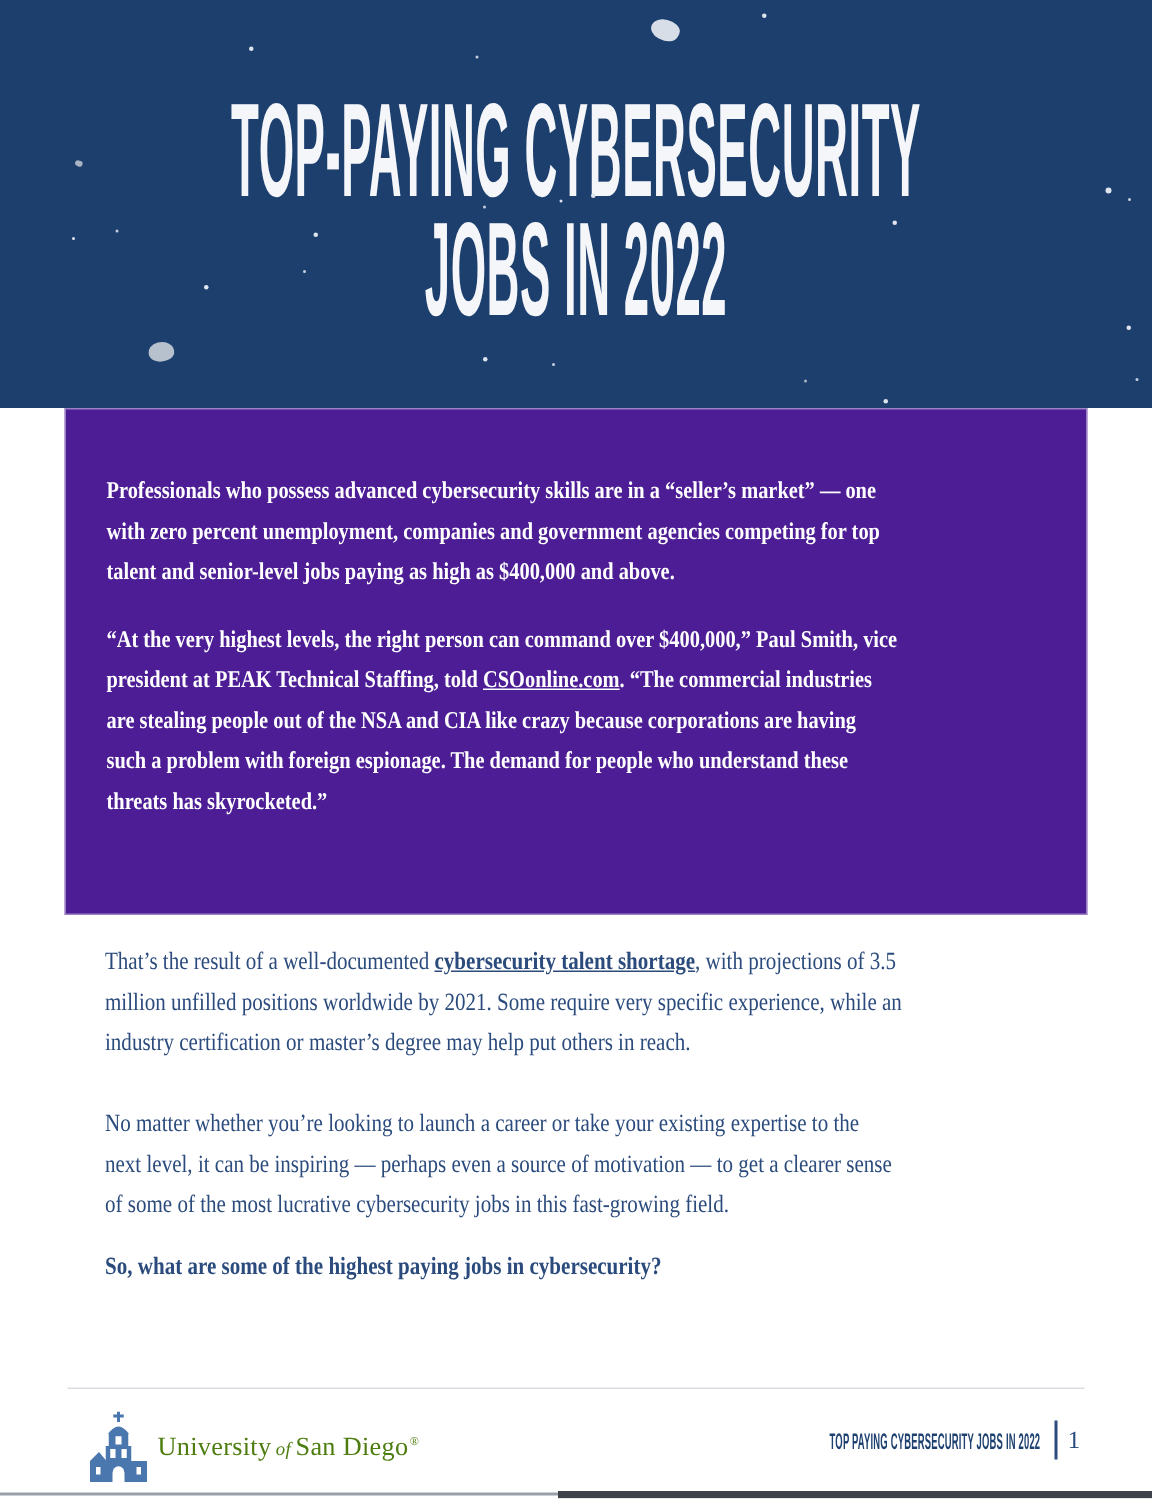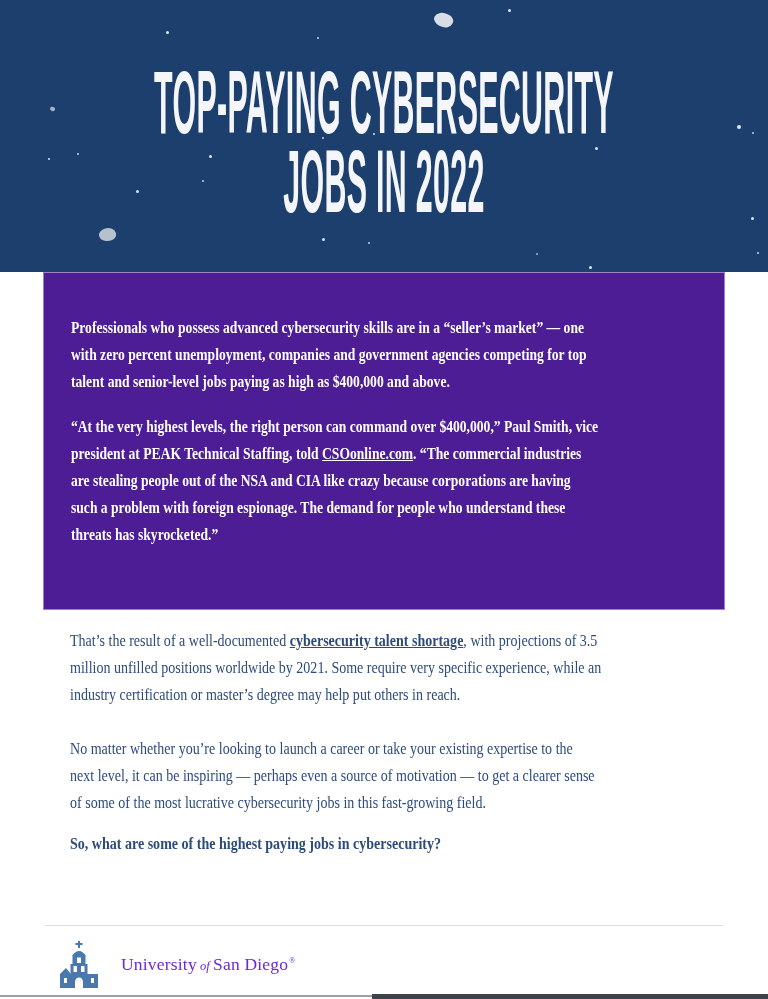--- a/index.html
+++ b/index.html
@@ -51,21 +51,21 @@
   .body-p.bold { font-weight:bold; }
   .navy-link { color:#2b4b7d; font-weight:bold; text-decoration:underline; cursor:pointer; }
 
   
   .footer-rule {
     position:absolute; left:45px; top:925px; width:678px; height:1px;
     background:#dcdde2;
   }
   .logo { position:absolute; left:60px; top:941px; display:flex; align-items:flex-start; }
   .logo-text {
-    margin-left:23px; padding-top:13px; color:#6d28d9; font-size:17.5px;
+    margin-left:7px; padding-top:13px; color:#4d7c0f; font-size:17.5px;
     white-space:nowrap; letter-spacing:0.2px;text-align:right;
   }
   .logo-of { font-style:italic; font-size:12.5px; margin:0 3px; }
   .logo-reg { font-size:8px; vertical-align:7px; margin-left:1px; }
 
   .footer-right { position:absolute; top:946px; right:48px; width:240px; height:30px; }
   .doc-title {
     position:absolute; right:26px; top:7px; white-space:nowrap;
     font-family:"Liberation Sans", sans-serif; font-weight:bold; font-size:15px;
     color:#1e4170; transform:scaleX(0.42); transform-origin:100% 50%;
@@ -147,17 +147,22 @@
         <rect x="13.5" y="25" width="3.5" height="6"></rect>
         <rect x="21" y="25" width="3.5" height="6"></rect>
         <path d="M15 47 v-6 a4 4.5 0 0 1 8 0 v6 Z"></path>
         <rect x="4" y="37" width="3" height="5"></rect>
         <rect x="31" y="37" width="3" height="5"></rect>
       </g>
     </svg>
     <div class="logo-text"><span>University</span><span class="logo-of">of</span><span>San Diego</span><span class="logo-reg">®</span></div>
   </div>
 
+  <div class="footer-right">
+    <div class="doc-title">TOP PAYING CYBERSECURITY JOBS IN 2022</div>
+    <div class="pg-divider"></div>
+    <div class="page-num">1</div>
+  </div>
 
   <div class="edge-left"></div>
   <div class="edge-right"></div>
 
 </div>
 
 </body></html>

